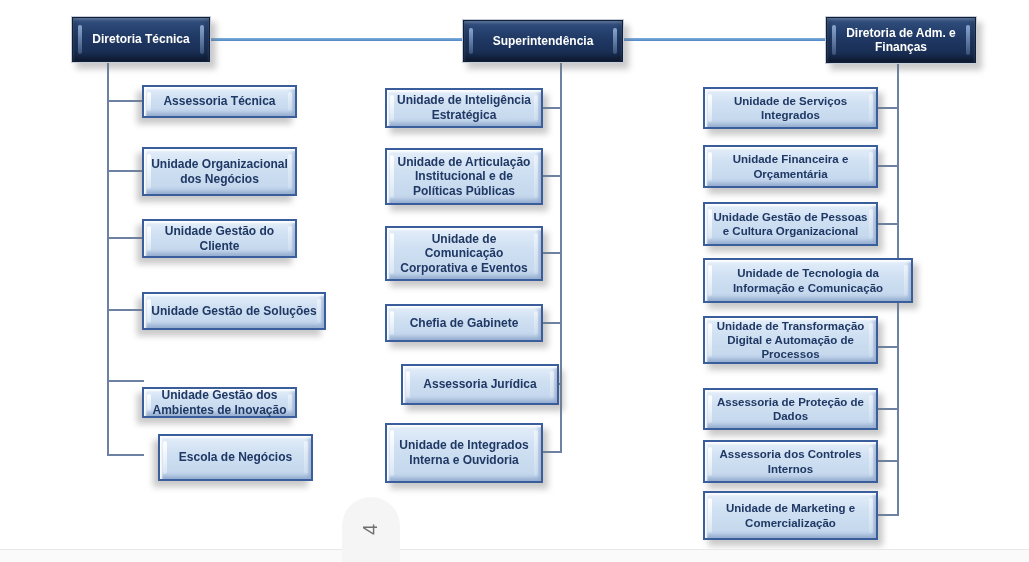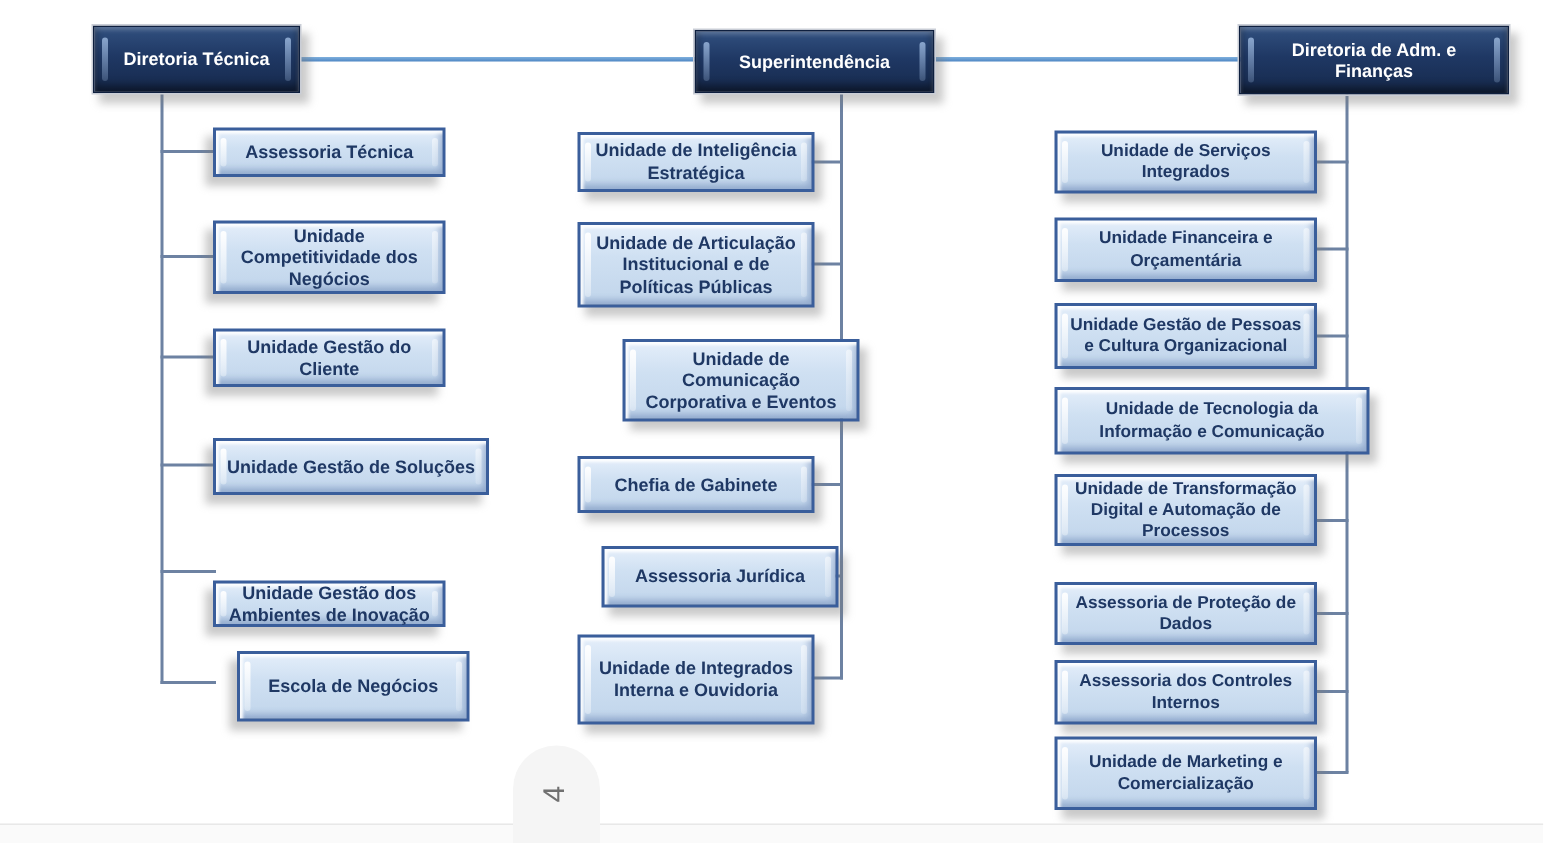--- a/index.html
+++ b/index.html
@@ -55,59 +55,59 @@
   }
 </style>
 </head>
 <body>
 
 <div id="canvas">
 
   <div class="trunk-top"></div>
 
   <div class="col-l">
-    <div class="head sh-r" style="left:62px;top:17px;width:138px;height:45px;">Diretoria Técnica</div>
+    <div class="head sh-r" style="left:72px;top:17px;width:138px;height:45px;">Diretoria Técnica</div>
 
     <div class="ln" style="left:107px;top:62px;width:2px;height:394px;"></div>
     <div class="ln" style="left:107px;top:100px;width:37px;height:2px;"></div>
     <div class="ln" style="left:107px;top:170px;width:37px;height:2px;"></div>
     <div class="ln" style="left:107px;top:237px;width:37px;height:2px;"></div>
     <div class="ln" style="left:107px;top:309px;width:37px;height:2px;"></div>
     <div class="ln" style="left:107px;top:380px;width:37px;height:2px;"></div>
     <div class="ln" style="left:107px;top:454px;width:37px;height:2px;"></div>
 
     <div class="node sh-l" style="left:142px;top:85px;width:155px;height:33px;text-align:center;">Assessoria Técnica</div>
-    <div class="node sh-l" style="left:142px;top:147px;width:155px;height:49px;">Unidade Competitividade dos Negócios</div>
+    <div class="node sh-l" style="left:142px;top:147px;width:155px;height:49px;">Unidade Organizacional dos Negócios</div>
     <div class="node sh-l" style="left:142px;top:219px;width:155px;height:39px;">Unidade Gestão do Cliente</div>
     <div class="node sh-l" style="left:142px;top:292px;width:184px;height:38px;">Unidade Gestão de Soluções</div>
     <div class="node sh-l" style="left:142px;top:361px;width:155px;height:31px;margin-top:26px;">Unidade Gestão dos Ambientes de Inovação</div>
     <div class="node sh-l" style="left:142px;top:434px;width:155px;height:47px;margin-left:16px;">Escola de Negócios</div>
   </div>
 
   <div class="col-c">
     <div class="head sh-r" style="left:463px;top:20px;width:160px;height:42px;">Superintendência</div>
 
     <div class="ln" style="left:560px;top:62px;width:2px;height:391px;"></div>
     <div class="ln" style="left:541px;top:107px;width:21px;height:2px;"></div>
     <div class="ln" style="left:541px;top:175px;width:21px;height:2px;"></div>
     <div class="ln" style="left:541px;top:252px;width:21px;height:2px;"></div>
     <div class="ln" style="left:541px;top:322px;width:21px;height:2px;"></div>
     <div class="ln" style="left:541px;top:383px;width:21px;height:2px;"></div>
     <div class="ln" style="left:541px;top:451px;width:21px;height:2px;"></div>
 
     <div class="node sh-r" style="left:385px;top:88px;width:158px;height:40px;">Unidade de Inteligência Estratégica</div>
     <div class="node sh-r" style="left:385px;top:148px;width:158px;height:57px;">Unidade de Articulação Institucional e de Políticas Públicas</div>
-    <div class="node sh-r" style="left:385px;top:226px;width:158px;height:55px;margin-left:30px;">Unidade de Comunicação Corporativa e Eventos</div>
+    <div class="node sh-r" style="left:385px;top:226px;width:158px;height:55px;">Unidade de Comunicação Corporativa e Eventos</div>
     <div class="node sh-r" style="left:385px;top:304px;width:158px;height:38px;">Chefia de Gabinete</div>
     <div class="node sh-r" style="left:385px;top:364px;width:158px;height:41px;margin-left:16px;">Assessoria Jurídica</div>
     <div class="node sh-r" style="left:385px;top:423px;width:158px;height:60px;">Unidade de Integrados Interna e Ouvidoria</div>
   </div>
 
   <div class="col-r">
-    <div class="head sh-r" style="left:826px;top:17px;width:180px;height:46px;">Diretoria de Adm. e Finanças</div>
+    <div class="head sh-r" style="left:826px;top:17px;width:150px;height:46px;">Diretoria de Adm. e Finanças</div>
 
     <div class="ln" style="left:897px;top:63px;width:2px;height:452px;"></div>
     <div class="ln" style="left:876px;top:107px;width:23px;height:2px;"></div>
     <div class="ln" style="left:876px;top:165px;width:23px;height:2px;"></div>
     <div class="ln" style="left:876px;top:223px;width:23px;height:2px;"></div>
     <div class="ln" style="left:876px;top:279px;width:23px;height:2px;"></div>
     <div class="ln" style="left:876px;top:346px;width:23px;height:2px;"></div>
     <div class="ln" style="left:876px;top:408px;width:23px;height:2px;"></div>
     <div class="ln" style="left:876px;top:460px;width:23px;height:2px;"></div>
     <div class="ln" style="left:876px;top:514px;width:23px;height:2px;"></div>

